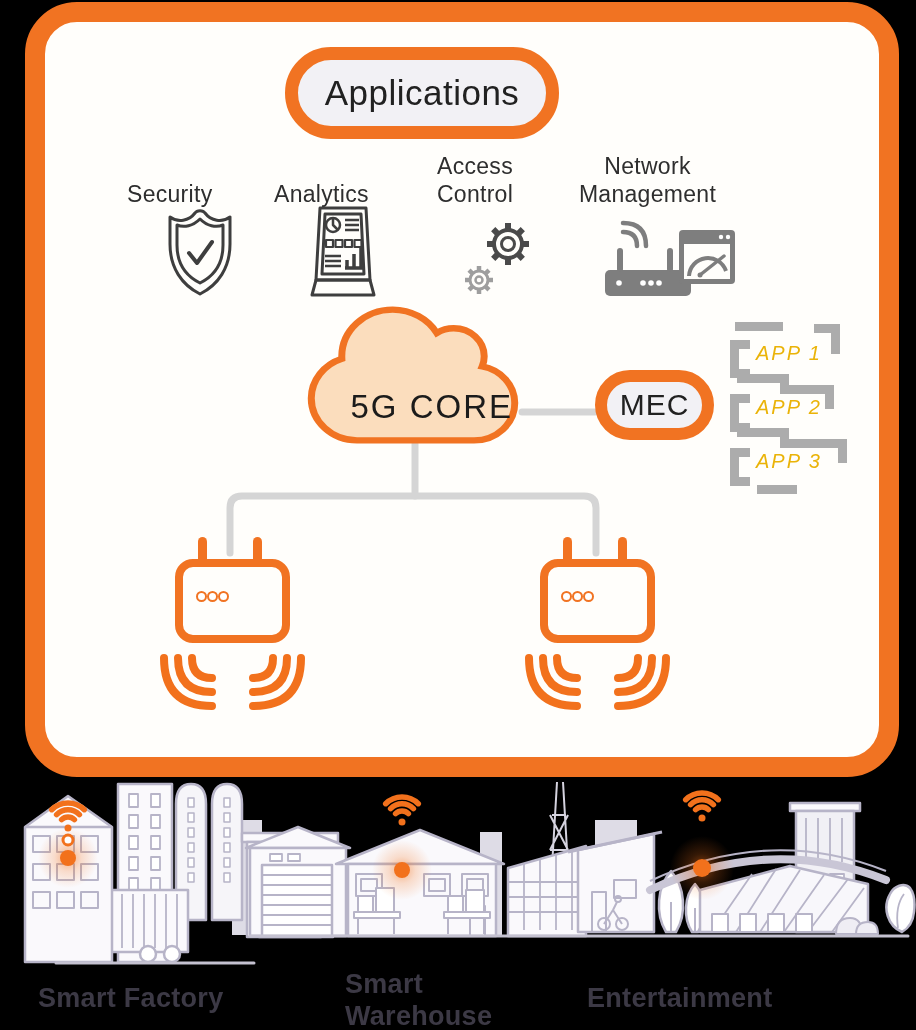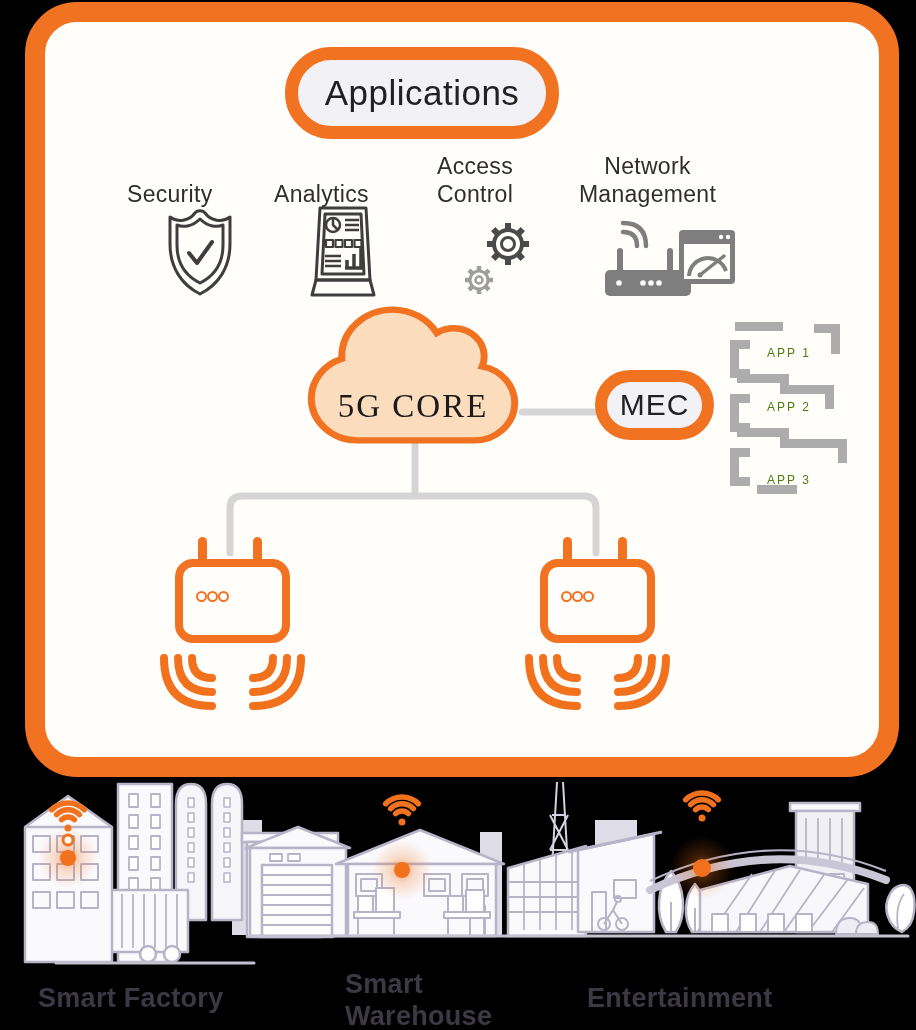--- a/index.html
+++ b/index.html
@@ -13,31 +13,31 @@
   
   .pill{box-sizing:border-box;display:flex;align-items:center;justify-content:center;
         background:#F2F1F5;border:13px solid #F17322;border-radius:46px;color:#212121;}
   .app-pill{left:285px;top:47px;width:274px;height:92px;font-size:35px;letter-spacing:.5px;}
   .mec-pill{left:595px;top:370px;width:119px;height:70px;border-width:12px;
             font-size:30px;letter-spacing:1px;}
   
   .feat{top:150px;height:58px;display:flex;align-items:flex-end;
         text-align:center;font-size:23px;line-height:1.22;color:#2E2E2E;letter-spacing:.3px;}
   
-  .core-label{left:313px;top:388px;width:200px;text-align:center;font-size:33px;
-              letter-spacing:2px;color:#1B1B1B;font-family:Liberation Serif, serif;}
+  .core-label{left:313px;top:388px;width:200px;text-align:right;font-size:33px;
+              letter-spacing:2px;color:#1B1B1B;}
   
   .router{width:115px;height:84px;box-sizing:border-box;border:8px solid #F17322;
           border-radius:18px;background:#FFFEFB;}
   .antenna{width:9px;height:26px;background:#F17322;border-radius:5px 5px 0 0;}
   .rdot{width:7px;height:7px;border:2px solid #F17322;border-radius:50%;background:#fff;}
   
   .bar{background:#ACACAC;}
-  .app-label{width:74px;height:22px;color:#4d7c0f;font-size:12px;letter-spacing:2px;
-             text-align:center;line-height:22px;}
+  .app-label{width:74px;height:22px;color:#eab308;font-size:20px;letter-spacing:2px;
+             text-align:center;line-height:22px;font-style:italic;}
   
   .scene-label{color:#3C3945;font-size:27px;font-weight:600;text-align:left;
                line-height:1.2;letter-spacing:.3px;z-index:2;}
 </style>
 </head>
 <body>
 
 <svg class="abs" style="left:0;top:770px;z-index:1;" width="916" height="260" viewBox="0 0 916 260">
   <defs>
     <radialGradient id="wifiGlow">
@@ -348,21 +348,21 @@
   <div class="abs app-label" style="left:752px;top:396px;"><span>APP 2</span></div>
   <div class="abs bar" style="left:737px;top:428px;width:52px;height:9px;"></div>
   <div class="abs bar" style="left:780px;top:428px;width:9px;height:20px;"></div>
   <div class="abs bar" style="left:780px;top:439px;width:54px;height:9px;"></div>
   <div class="abs bar" style="left:838px;top:439px;width:9px;height:24px;"></div>
   <div class="abs bar" style="left:821px;top:439px;width:26px;height:9px;"></div>
 
   <div class="abs bar" style="left:730px;top:448px;width:9px;height:38px;"></div>
   <div class="abs bar" style="left:730px;top:448px;width:20px;height:9px;"></div>
   <div class="abs bar" style="left:730px;top:477px;width:20px;height:9px;"></div>
-  <div class="abs app-label" style="left:752px;top:450px;margin-top:19px;"><span>APP 3</span></div>
+  <div class="abs app-label" style="left:752px;top:450px;"><span>APP 3</span></div>
   <div class="abs bar" style="left:757px;top:485px;width:40px;height:9px;"></div>
 </div>
 
 <div class="abs antenna z" style="left:198px;top:537px;"></div>
 <div class="abs antenna z" style="left:253px;top:537px;"></div>
 <div class="abs router z" style="left:175px;top:559px;">
   <div class="abs rdot" style="left:13px;top:24px;"></div>
   <div class="abs rdot" style="left:24px;top:24px;"></div>
   <div class="abs rdot" style="left:35px;top:24px;"></div>
 </div>

